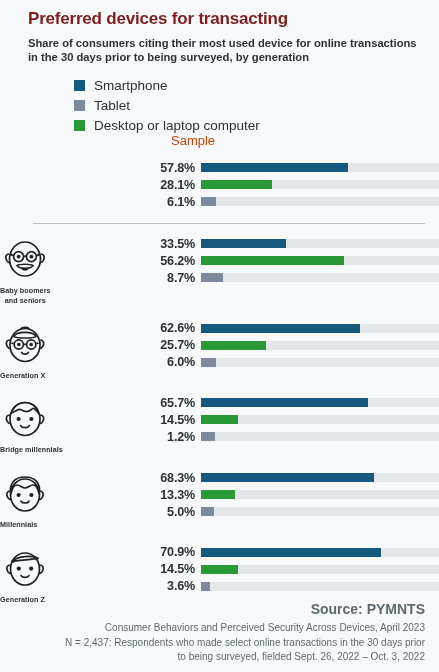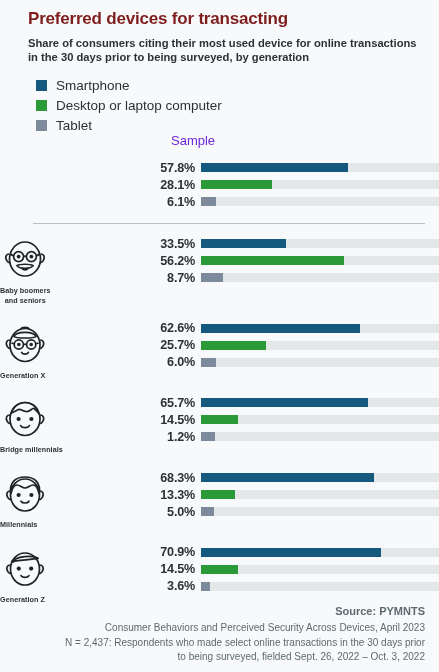--- a/index.html
+++ b/index.html
@@ -32,21 +32,21 @@
     margin:0;
     padding:7px 12px 0 28px;
     font-size:11.2px;
     font-weight:bold;
     line-height:1.33;
     color:#2b3236;
     max-width:404px;
   }
   
   .legend{
-    padding:11px 0 0 36px;
+    padding:11px 0 0 74px;
   }
   .legend-row{
     display:flex;
     align-items:center;
     height:18px;
     margin-bottom:2px;
   }
   .legend-swatch{
     width:11px;height:11px;
     flex:0 0 11px;
@@ -55,21 +55,21 @@
   .legend-label{
     font-size:13.5px;
     color:#2b3236;
     line-height:1;
   }
   
   .sample-head{
     position:absolute;
     left:171px;top:133px;
     font-size:13px;
-    color:#6d28d9;
+    color:#c2410c;
   }
   .group{
     position:relative;
     display:flex;
     align-items:flex-start;
   }
   .group-sample{ margin-top:25px; }
   .icon-cell{
     width:143px;
     flex:0 0 143px;
@@ -129,21 +129,21 @@
   .group + .group{ margin-top:14px; }
   
   .footer{
     position:absolute;
     right:14px;
     bottom:8px;
     width:412px;
     text-align:right;
   }
   .source{
-    font-size:11px;
+    font-size:14px;
     font-weight:bold;
     color:#5e6a70;
     margin-bottom:4px;
   }
   .foot-line{
     font-size:10px;
     color:#5e6a70;
     line-height:1.42;
   }
 </style>
@@ -154,26 +154,26 @@
 
   <h1 class="title">Preferred devices for transacting</h1>
   <p class="subtitle">Share of consumers citing their most used device for online transactions in the 30 days prior to being surveyed, by generation</p>
 
   <div class="legend">
     <div class="legend-row">
       <span class="legend-swatch" style="background:#15597f"></span>
       <span class="legend-label">Smartphone</span>
     </div>
     <div class="legend-row">
+      <span class="legend-swatch" style="background:#7d8a9c"></span>
+      <span class="legend-label">Tablet</span>
+    </div>
+    <div class="legend-row">
       <span class="legend-swatch" style="background:#2a9a38"></span>
       <span class="legend-label">Desktop or laptop computer</span>
-    </div>
-    <div class="legend-row">
-      <span class="legend-swatch" style="background:#7d8a9c"></span>
-      <span class="legend-label">Tablet</span>
     </div>
   </div>
 
   <div class="sample-head">Sample</div>
 
   <div class="group group-sample">
     <div class="icon-cell"></div>
     <div class="bars">
       <div class="bar-row">
         <span class="bar-value">57.8%</span>

